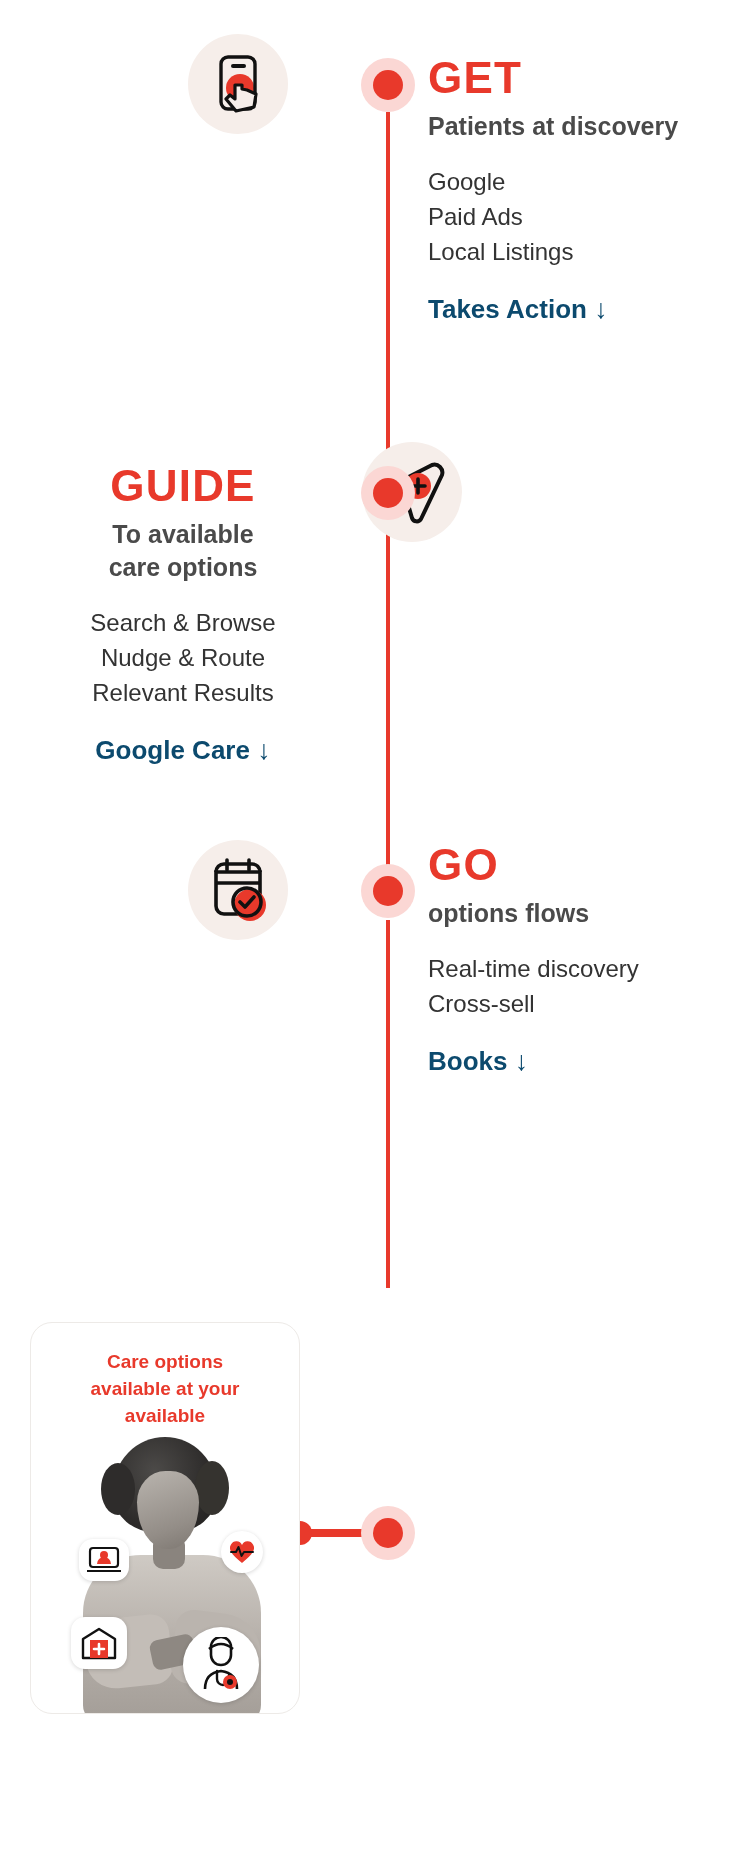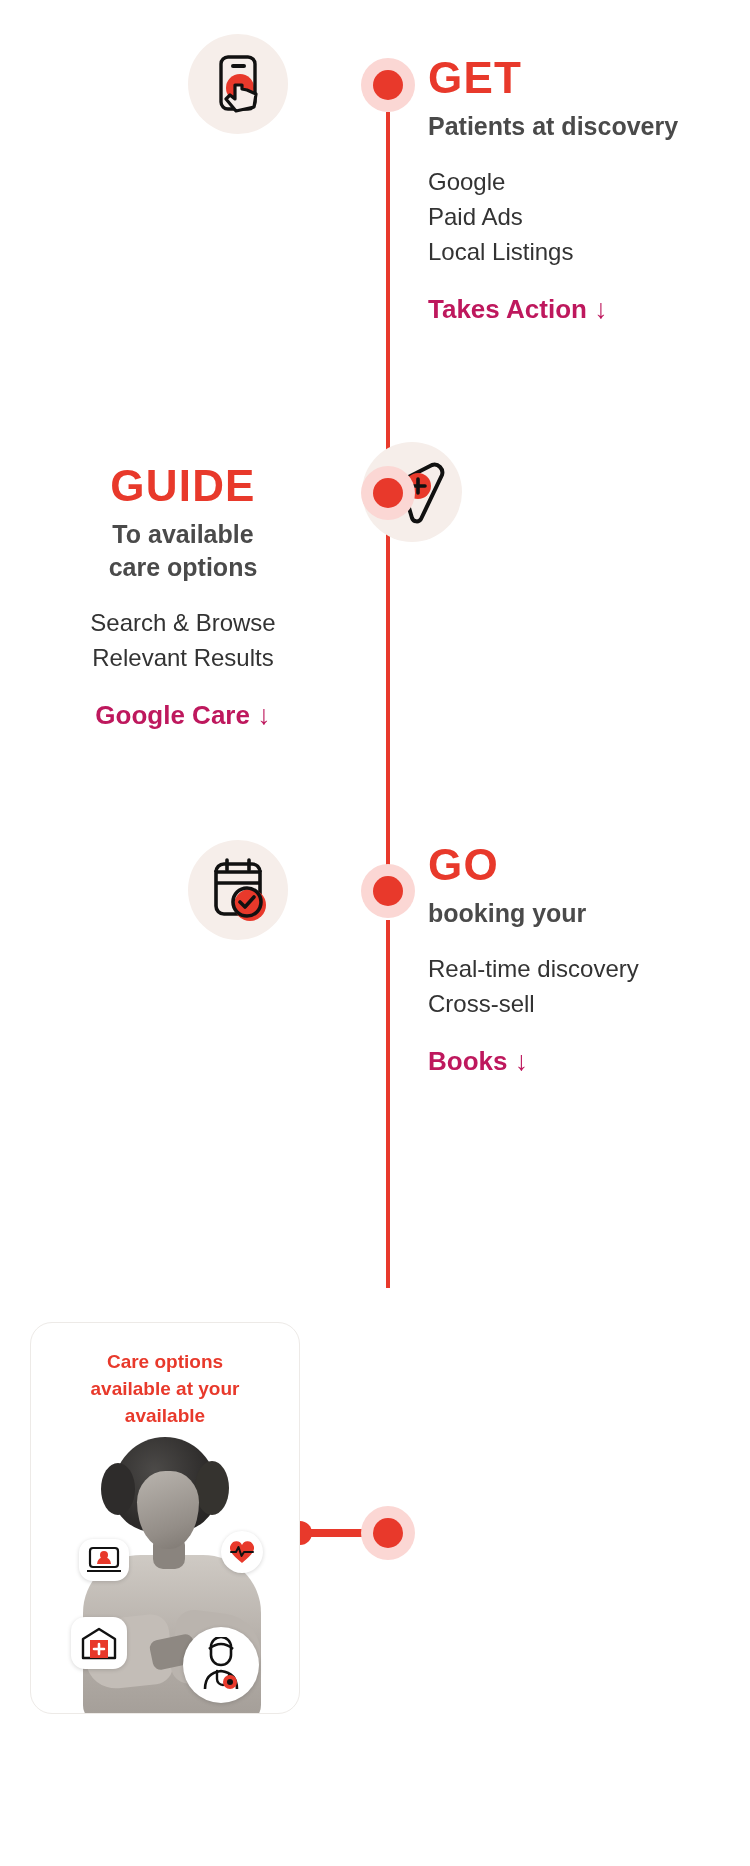--- a/index.html
+++ b/index.html
@@ -80,21 +80,21 @@
     font-size: 24px;
     color: #333333;
     line-height: 1.45;
     margin-top: 22px;
     font-weight: normal;
   }
   .stage-list div { white-space: nowrap; }
   .stage-cta {
     font-size: 26px;
     font-weight: bold;
-    color: #be185d;
+    color: #0c4a6e;
     margin-top: 24px;
     white-space: nowrap;
   }
   .stage-cta .arrow { font-weight: normal; font-size: 27px; }
 
   
   .photo-card {
     position: absolute;
     left: 30px;
     top: 1322px;
@@ -238,20 +238,21 @@
   </div>
   <div class="node" style="left:361px;top:466px;"></div>
   <div class="block left" style="left:20px;top:463px;width:326px;">
     <div class="stage-title">GUIDE</div>
     <div class="stage-sub">
       <div>To available</div>
       <div>care options</div>
     </div>
     <div class="stage-list">
       <div>Search &amp; Browse</div>
+      <div>Nudge &amp; Route</div>
       <div>Relevant Results</div>
     </div>
     <div class="stage-cta">
       <span>Google Care</span>
       <span class="arrow">↓</span>
     </div>
   </div>
 
   <div class="bubble" style="left:188px;top:840px;">
     <svg width="70" height="68" viewBox="0 0 70 68" aria-hidden="true">
@@ -261,21 +262,21 @@
       <path d="M24 4 v10 M46 4 v10" stroke="#111" stroke-width="3.6" stroke-linecap="round"></path>
       <circle cx="47" cy="49" r="16" fill="#E8392B"></circle>
       <circle cx="44" cy="46" r="14" fill="none" stroke="#111" stroke-width="3.6"></circle>
       <path d="M37 46 l5 5 9 -10" fill="none" stroke="#111" stroke-width="3.6" stroke-linecap="round" stroke-linejoin="round"></path>
     </svg>
   </div>
   <div class="node" style="left:361px;top:864px;"></div>
   <div class="block right" style="left:428px;top:842px;width:310px;">
     <div class="stage-title">GO</div>
     <div class="stage-sub">
-      <div>booking your</div>
+      <div>options flows</div>
     </div>
     <div class="stage-list">
       <div>Real-time discovery</div>
       <div>Cross-sell</div>
     </div>
     <div class="stage-cta">
       <span>Books</span>
       <span class="arrow">↓</span>
     </div>
   </div>

